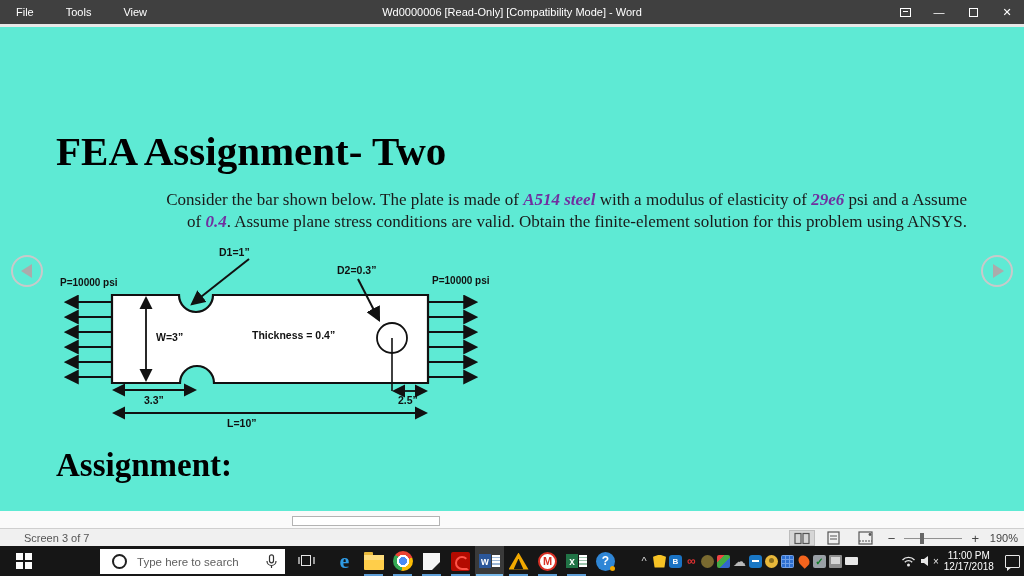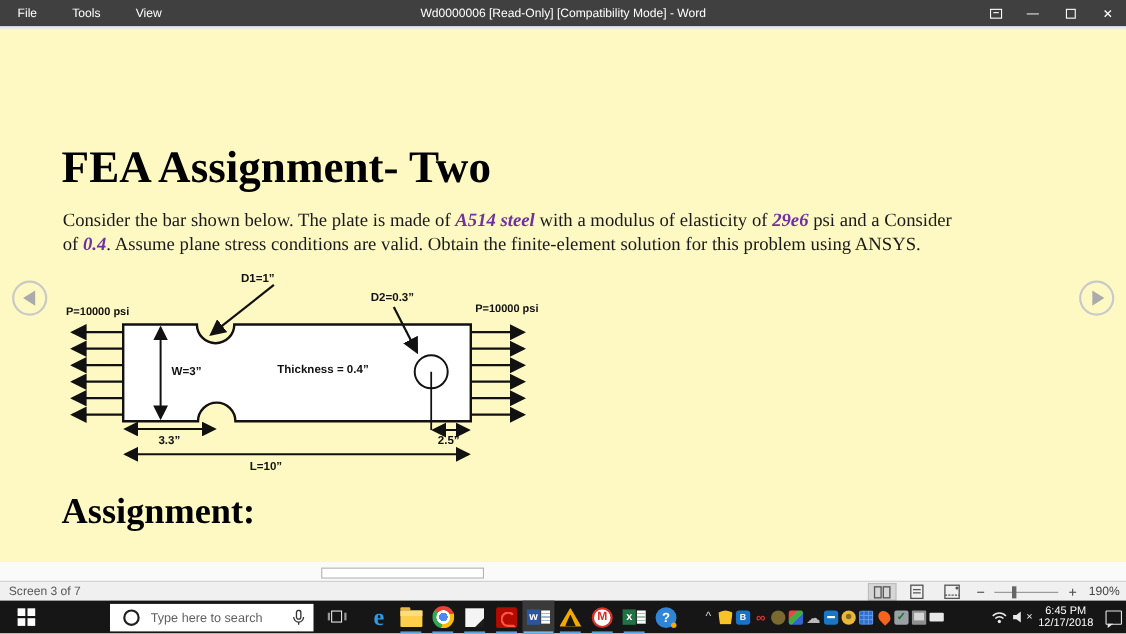--- a/index.html
+++ b/index.html
@@ -17,21 +17,21 @@
   .tb-controls { position:absolute; right:0; top:0; height:24px; display:flex; }
   .tb-btn { width:34px; height:24px; display:flex; align-items:center; justify-content:center;
             font-size:11px; color:#fff; }
   .ribbon-box { width:11px; height:9px; border:1px solid #fff; position:relative; }
   .ribbon-box::after{ content:""; position:absolute; left:2px; top:2px; width:5px; height:1px; background:#fff;}
   .restore-box { width:9px; height:9px; border:1px solid #fff; }
 
   .tb-underline { position:absolute; left:0; top:24px; width:1024px; height:3px; background:#e8e8e8; }
 
   
-  .docarea { position:absolute; left:0; top:27px; width:1024px; height:484px; background:#fef9c3; }
+  .docarea { position:absolute; left:0; top:27px; width:1024px; height:484px; background:#5eead4;text-align:right; }
 
   .nav-circle { position:absolute; width:32px; height:32px; border:2px solid #c9c9c9;
                 border-radius:50%; top:228px; display:flex; align-items:center; justify-content:center; }
   .nav-left { left:11px; } .nav-right { right:11px; }
   .tri-left { width:0; height:0; border-top:7px solid transparent; border-bottom:7px solid transparent;
               border-right:11px solid #ababab; margin-right:2px;}
   .tri-right{ width:0; height:0; border-top:7px solid transparent; border-bottom:7px solid transparent;
               border-left:11px solid #ababab; margin-left:2px;}
 
   .doc-heading { position:absolute; left:56px; top:100px; font-family:"Liberation Serif", serif;
@@ -48,21 +48,21 @@
 
   
   .hscroll { position:absolute; left:0; top:511px; width:1024px; height:17px; background:#fafafa; }
   .hscroll-thumb { position:absolute; left:292px; top:5px; width:148px; height:10px;
                    background:#ffffff; border:1px solid #b3b3b3; }
 
   
   .statusbar { position:absolute; left:0; top:528px; width:1024px; height:18px;
                background:#f0f0f0; border-top:1px solid #cfcfcf; color:#565656; font-size:11px;
                display:flex; align-items:center; }
-  .sb-left { padding-left:8px; }
+  .sb-left { padding-left:24px; }
   .sb-right { position:absolute; right:4px; top:0; height:18px; display:flex; align-items:center; gap:6px; }
   .sb-view { width:26px; height:16px; display:flex; align-items:center; justify-content:center; }
   .sb-view.active { background:#d6d6d6; border:1px solid #bdbdbd; }
   .zoom-minus,.zoom-plus { font-size:13px; color:#444; padding:0 3px; }
   .zoom-track { position:relative; width:58px; height:1px; background:#919191; }
   .zoom-thumb { position:absolute; left:16px; top:-5px; width:4px; height:11px; background:#666; }
   .zoom-pct { font-size:11px; color:#444; min-width:32px; text-align:right; padding-right:2px;}
 
   
   .taskbar { position:absolute; left:0; top:546px; width:1024px; height:30px; background:#161616;
@@ -193,21 +193,21 @@
     <div class="nav-circle nav-left">
       <span class="tri-left"></span>
     </div>
     <div class="nav-circle nav-right">
       <span class="tri-right"></span>
     </div>
 
     <div class="doc-heading">FEA Assignment- Two</div>
 
     <div class="doc-para">
-      <div><span>Consider the bar shown below. The plate is made of </span><span class="em" style="color: rgb(112, 48, 160);">A514 steel</span><span> with a modulus of elasticity of </span><span class="em" style="color: rgb(112, 48, 160);">29e6</span><span> psi and a Consider</span></div>
+      <div><span>Consider the bar shown below. The plate is made of </span><span class="em" style="color: rgb(112, 48, 160);">A514 steel</span><span> with a modulus of elasticity of </span><span class="em" style="color: rgb(112, 48, 160);">29e6</span><span> psi and a Assume</span></div>
       <div><span>of </span><span class="em" style="color: rgb(112, 48, 160);">0.4</span><span>. Assume plane stress conditions are valid. Obtain the finite-element solution for this problem using ANSYS.</span></div>
     </div>
 
     <svg class="diagram" width="500" height="200" viewBox="0 0 500 200">
       <defs>
         <marker id="ah" viewBox="0 0 10 10" refX="8.5" refY="5" markerWidth="7.5" markerHeight="7.5" orient="auto-start-reverse">
           <path d="M0,0 L10,5 L0,10 z" fill="#111"></path>
         </marker>
       </defs>
 
@@ -391,20 +391,20 @@
       <svg width="15" height="12">
         <path d="M1.5,5 a8,8 0 0 1 12,0" fill="none" stroke="#e8e8e8" stroke-width="1.3"></path>
         <path d="M3.8,7.3 a5,5 0 0 1 7.4,0" fill="none" stroke="#e8e8e8" stroke-width="1.3"></path>
         <circle cx="7.5" cy="10" r="1.5" fill="#e8e8e8"></circle>
       </svg>
       <svg width="12" height="12">
         <polygon points="1,4 4,4 8,1 8,11 4,8 1,8" fill="#e8e8e8"></polygon>
       </svg>
       <span class="vol-x">×</span>
       <div class="clock">
-        <div>6:45 PM</div>
+        <div>11:00 PM</div>
         <div>12/17/2018</div>
       </div>
       <div class="action-center"></div>
     </div>
   </div>
 
 </div>
 
 </body></html>

